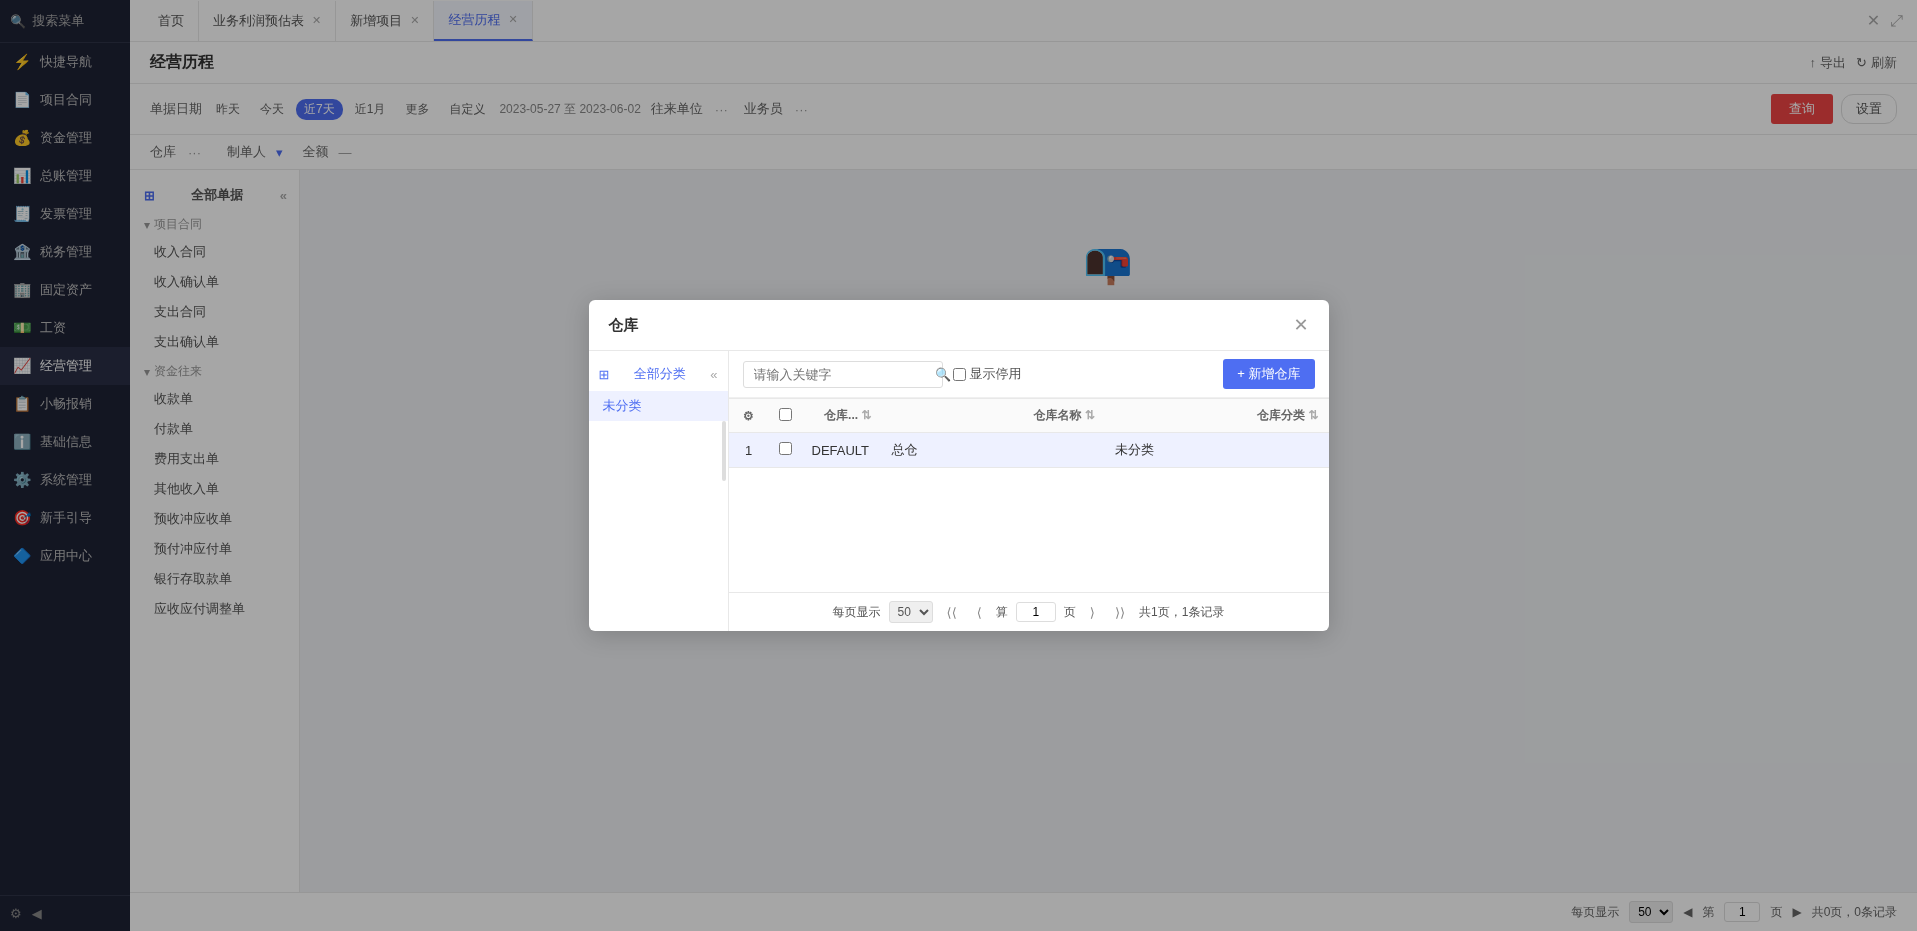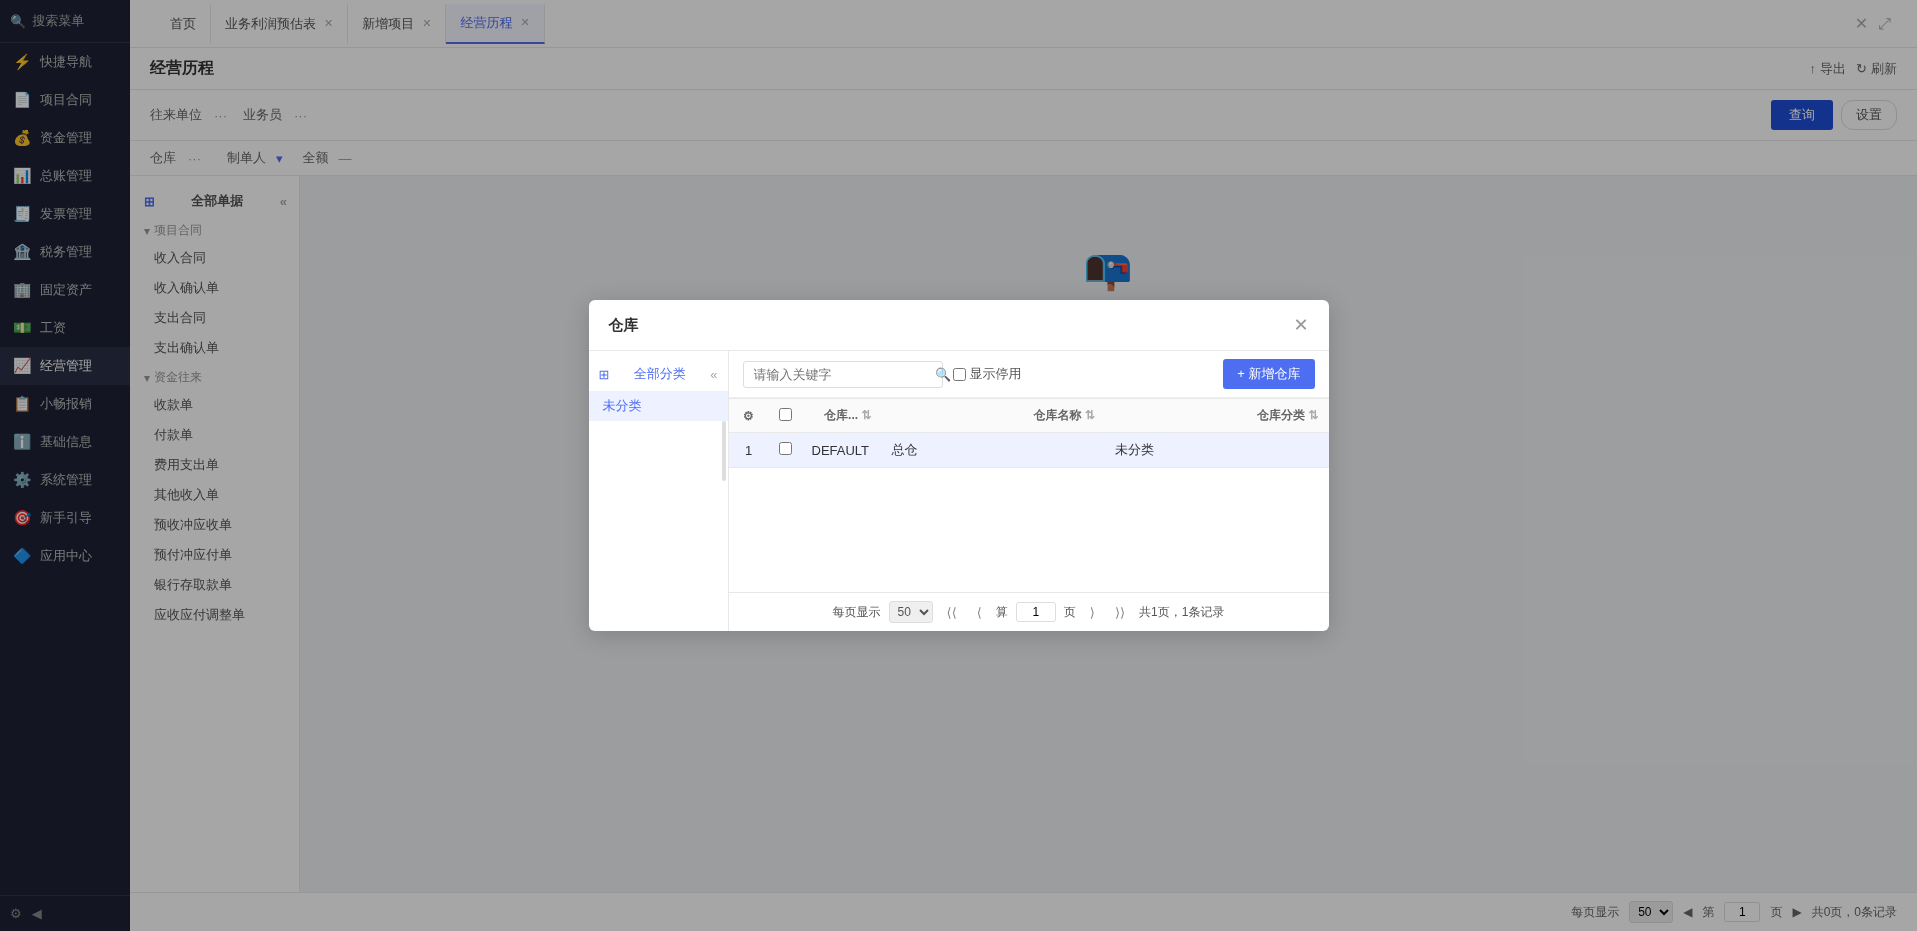--- a/index.html
+++ b/index.html
@@ -24,22 +24,22 @@
     .sidebar-bottom { margin-top: auto; border-top: 1px solid #2e3347; padding: 10px; display: flex; gap: 10px; color: #888; }
 
     
     .main {
       position: fixed; left: 130px; top: 0; right: 0; bottom: 0;
       display: flex; flex-direction: column; background: #f0f2f5;
     }
 
     
     .tabbar {
-      background: #fff; display: flex; align-items: center; height: 48px;
-      border-bottom: 1px solid #e8e8e8; padding: 0 26px; gap: 0;
+      background: #fff; display: flex; align-items: center; height: 42px;
+      border-bottom: 1px solid #e8e8e8; padding: 0 14px; gap: 0;
       position: relative;
     }
     .tab {
       padding: 0 14px; height: 40px; display: flex; align-items: center;
       font-size: 13px; color: #555; cursor: pointer; border-right: 1px solid #e8e8e8;
       position: relative; white-space: nowrap;
     }
     .tab.active { color: #4e6ef2; border-bottom: 2px solid #4e6ef2; background: #f5f7ff; }
     .tab .close { margin-left: 8px; color: #aaa; font-size: 11px; cursor: pointer; }
     .tabbar-actions { margin-left: auto; display: flex; align-items: center; gap: 10px; color: #999; font-size: 18px; }
@@ -58,21 +58,21 @@
       background: #fff; padding: 10px 20px; border-bottom: 1px solid #e8e8e8;
       display: flex; flex-wrap: wrap; gap: 10px; align-items: center;
     }
     .filter-group { display: flex; align-items: center; gap: 6px; }
     .filter-label { color: #666; font-size: 13px; }
     .filter-date-tabs { display: flex; gap: 4px; }
     .date-tab { padding: 2px 8px; border-radius: 3px; font-size: 12px; cursor: pointer; color: #666; }
     .date-tab.active { background: #4e6ef2; color: #fff; border-radius: 10px; }
     .date-range { color: #888; font-size: 12px; }
     .filter-dots { color: #999; cursor: pointer; padding: 0 6px; }
-    .btn-query { background: #1d4ed8; color: #fff; border: none; border-radius: 3px; padding: 6px 18px; cursor: pointer; font-size: 13px; }
+    .btn-query { background: #ef4444; color: #fff; border: none; border-radius: 3px; padding: 6px 18px; cursor: pointer; font-size: 13px; }
     .btn-setting { background: #fff; border: 1px solid #ddd; border-radius: 12px; padding: 5px 14px; cursor: pointer; font-size: 13px; color: #555; }
 
     
     .sub-filter {
       background: #fff; padding: 8px 20px; border-bottom: 1px solid #e8e8e8;
       display: flex; align-items: center; gap: 20px;
     }
     .sub-filter-item { display: flex; align-items: center; gap: 6px; font-size: 13px; color: #666; }
 
     
@@ -299,20 +299,32 @@
         <span>导出</span>
       </div>
       <div class="btn-refresh">
         <span>↻</span>
         <span>刷新</span>
       </div>
     </div>
   </div>
 
   <div class="filter-bar">
+    <div class="filter-group">
+      <span class="filter-label">单据日期</span>
+      <div class="filter-date-tabs">
+        <span class="date-tab">昨天</span>
+        <span class="date-tab">今天</span>
+        <span class="date-tab active">近7天</span>
+        <span class="date-tab">近1月</span>
+        <span class="date-tab">更多</span>
+        <span class="date-tab">自定义</span>
+      </div>
+      <span class="date-range">2023-05-27 至 2023-06-02</span>
+    </div>
     <div class="filter-group">
       <span class="filter-label">往来单位</span>
       <span class="filter-dots">···</span>
     </div>
     <div class="filter-group">
       <span class="filter-label">业务员</span>
       <span class="filter-dots">···</span>
     </div>
     <div style="display:flex; gap:8px; margin-left: auto;">
       <button class="btn-query">查询</button>

